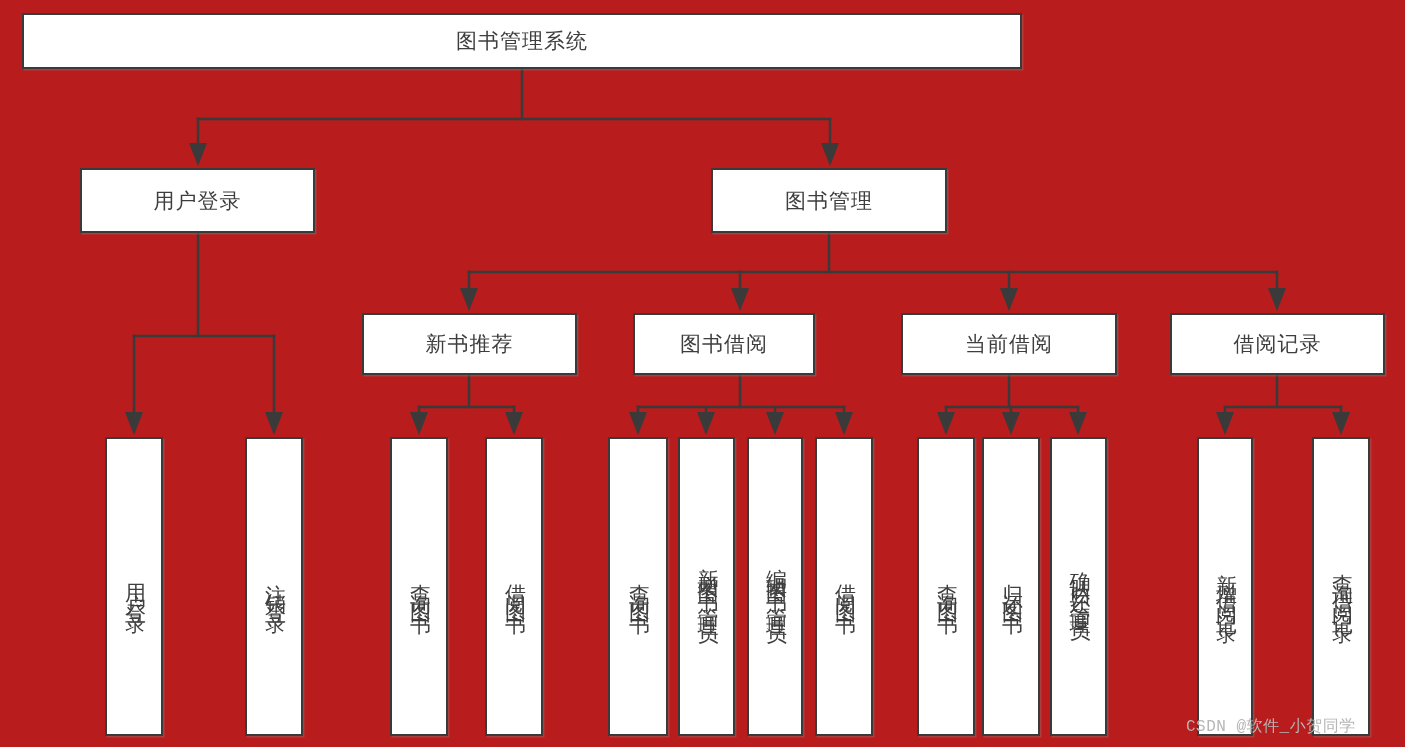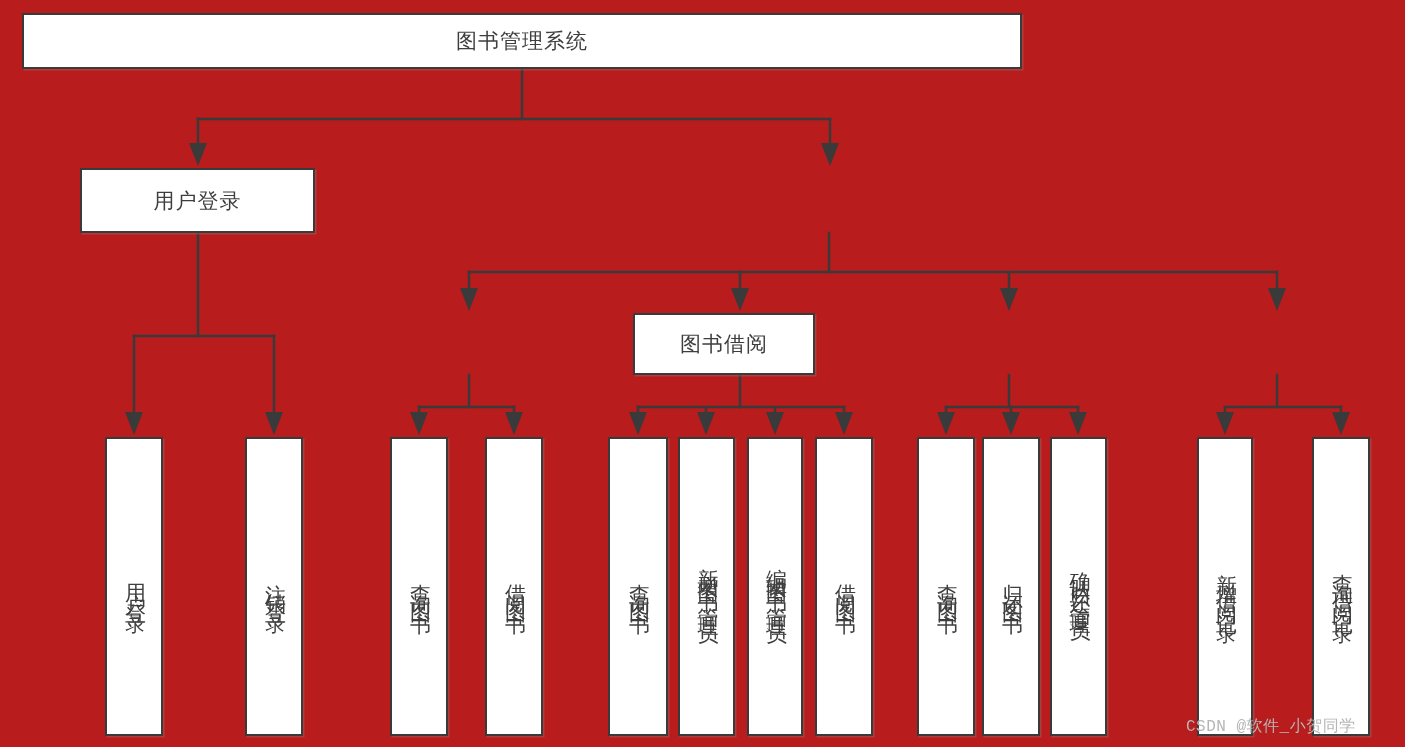--- a/index.html
+++ b/index.html
@@ -106,23 +106,35 @@
     </g>
   </svg>
 
   <div class="box" style="left:22px;top:13px;width:1000px;height:56px">
     <span class="hlabel">图书管理系统</span>
   </div>
 
   <div class="box" style="left:80px;top:168px;width:235px;height:65px">
     <span class="hlabel">用户登录</span>
   </div>
+  <div class="box" style="left:711px;top:168px;width:236px;height:65px">
+    <span class="hlabel">图书管理</span>
+  </div>
 
+  <div class="box" style="left:362px;top:313px;width:215px;height:62px">
+    <span class="hlabel">新书推荐</span>
+  </div>
   <div class="box" style="left:633px;top:313px;width:182px;height:62px">
     <span class="hlabel">图书借阅</span>
+  </div>
+  <div class="box" style="left:901px;top:313px;width:216px;height:62px">
+    <span class="hlabel">当前借阅</span>
+  </div>
+  <div class="box" style="left:1170px;top:313px;width:215px;height:62px">
+    <span class="hlabel">借阅记录</span>
   </div>
 
   <div class="box" style="left:105px;top:437px;width:58px;height:299px">
     <span class="vtext">用户登录</span>
   </div>
   <div class="box" style="left:245px;top:437px;width:58px;height:299px">
     <span class="vtext">注销登录</span>
   </div>
 
   <div class="box" style="left:390px;top:437px;width:58px;height:299px">

